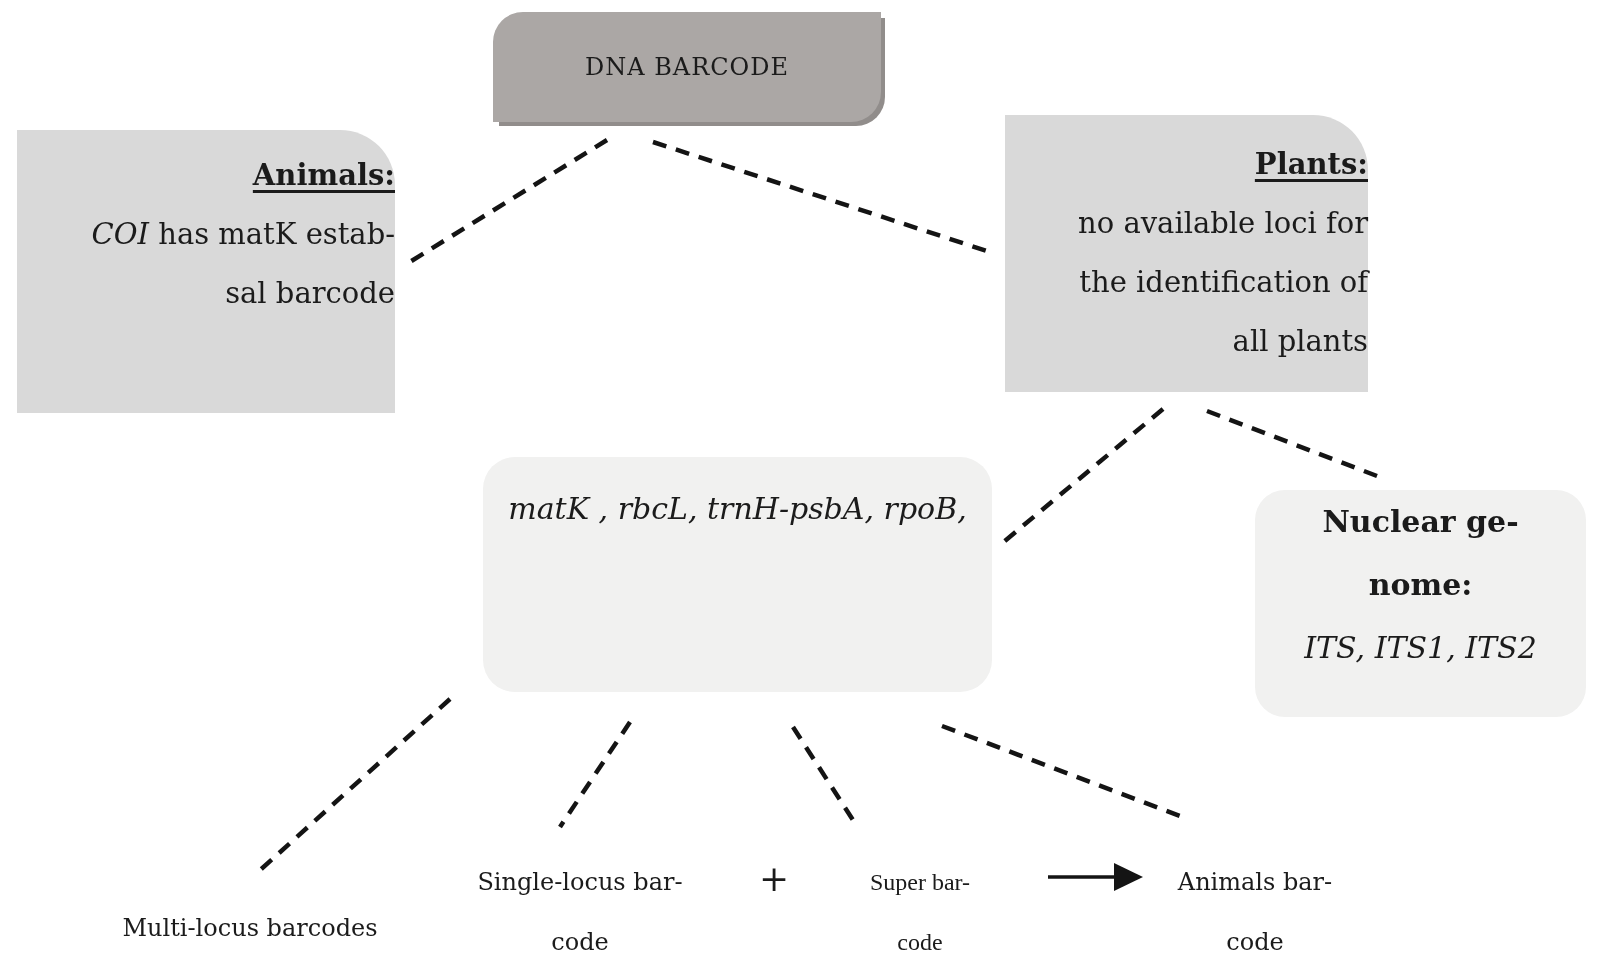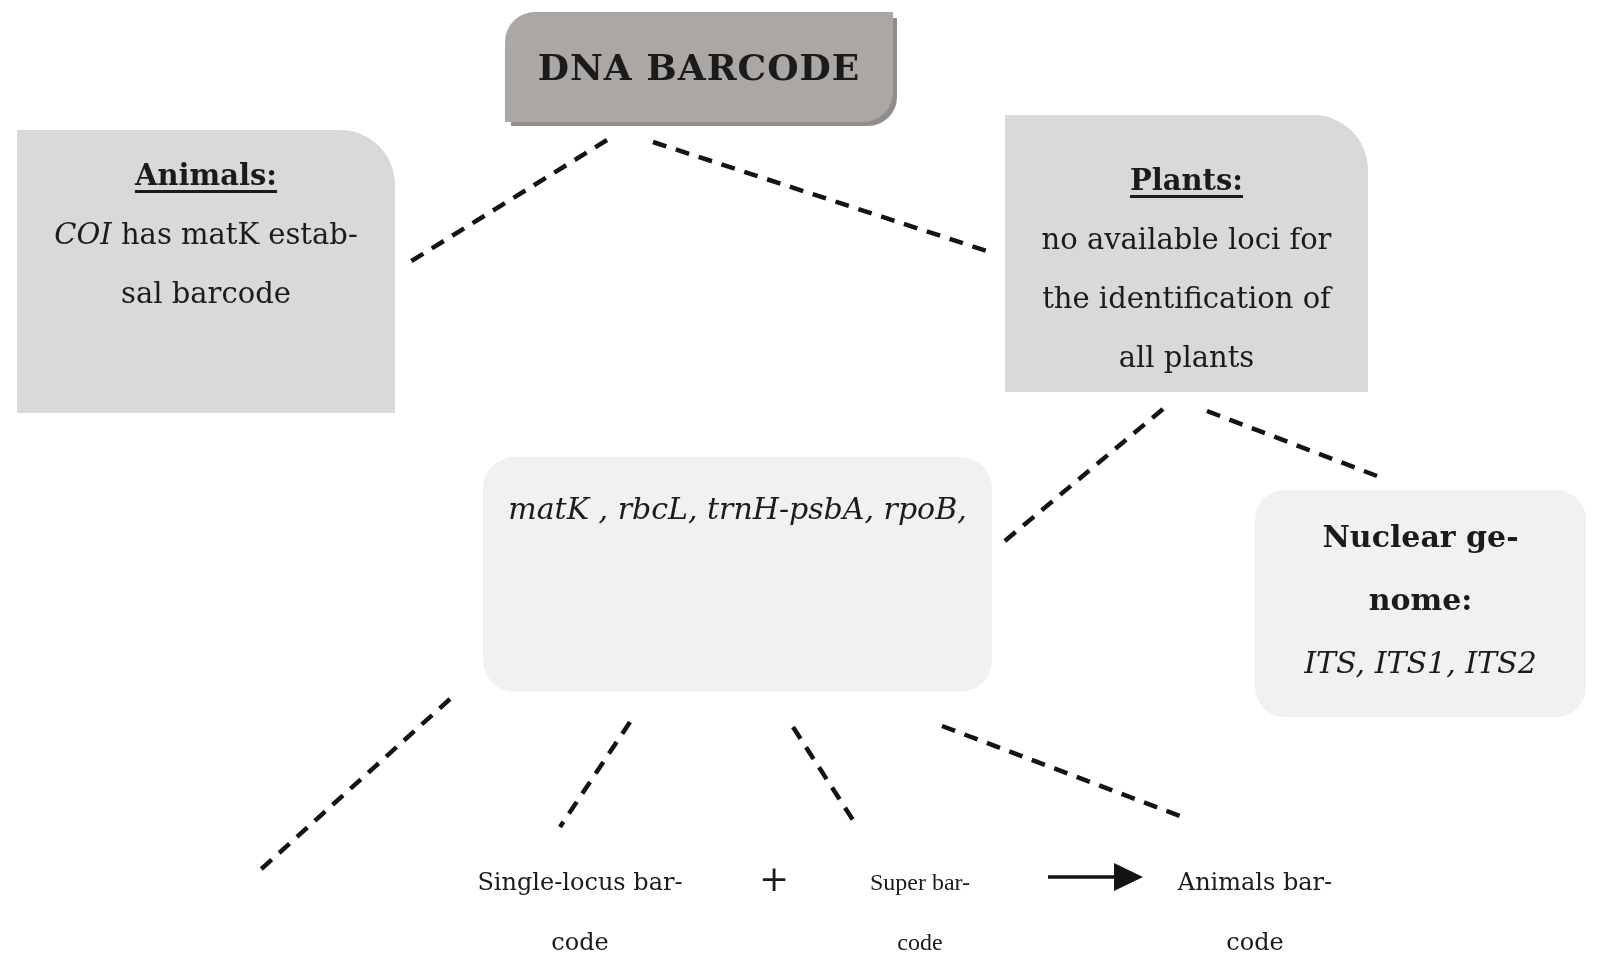--- a/index.html
+++ b/index.html
@@ -26,45 +26,46 @@
     position:absolute;
     text-align:center;
   }
   
   .dna-box{
     left:493px; top:12px; width:388px; height:110px;
     background:var(--title-box);
     border-radius:30px 0 30px 0;
     box-shadow:5px 5px 0 -1px #918d8b;
     display:flex; align-items:center; justify-content:center;
-    font-size:36px; font-weight:bold; letter-spacing:1px;margin-left:12px;
+    font-size:24px; font-weight:normal; letter-spacing:1px;
   }
   
   .cat-box{
     background:var(--category-box);
     border-radius:0 55px 0 0;
     font-size:29px;
     line-height:59px;
+    text-align:right;
   }
   .animals-box{ left:17px; top:130px; width:378px; height:283px; padding-top:16px; }
-  .plants-box{ left:1005px; top:115px; width:363px; height:277px; padding-top:36px; }
+  .plants-box{ left:1005px; top:115px; width:363px; height:277px; padding-top:20px; }
   .cat-heading{
     font-weight:bold;
     text-decoration:underline;
     text-decoration-thickness:2.5px;
     text-underline-offset:5px;
   }
   
   .locus-box{
     background:var(--locus-box);
     font-size:30px;
     line-height:64px;
   }
   .chloro-box{ left:483px; top:457px; width:509px; height:235px; border-radius:32px; padding-top:20px; }
-  .nuclear-box{ left:1255px; top:490px; width:331px; height:227px; border-radius:30px; padding-top:15px; line-height:63px; }
+  .nuclear-box{ left:1255px; top:490px; width:331px; height:227px; border-radius:30px; padding-top:0; line-height:63px; }
   .locus-heading{ font-weight:bold; }
   .it{ font-style:italic; }
   
   .outcome{
     position:absolute;
     text-align:center;
     font-size:24px;
     line-height:60px;
   }
   .multi-locus{ left:60px; top:898px; width:380px; }
@@ -126,20 +127,21 @@
   <div class="box locus-box chloro-box">
     <div class="it">matK , rbcL, trnH-psbA, rpoB,</div>
   </div>
 
   <div class="box locus-box nuclear-box">
     <div class="locus-heading">Nuclear ge-</div>
     <div class="locus-heading">nome:</div>
     <div class="it">ITS, ITS1, ITS2</div>
   </div>
 
+  <div class="outcome multi-locus">Multi-locus barcodes</div>
 
   <div class="outcome single-locus">
     <div>Single-locus bar-</div>
     <div>code</div>
   </div>
 
   <div class="outcome plus-sign">+</div>
 
   <div class="outcome super-barcode">
     <div>Super bar-</div>

